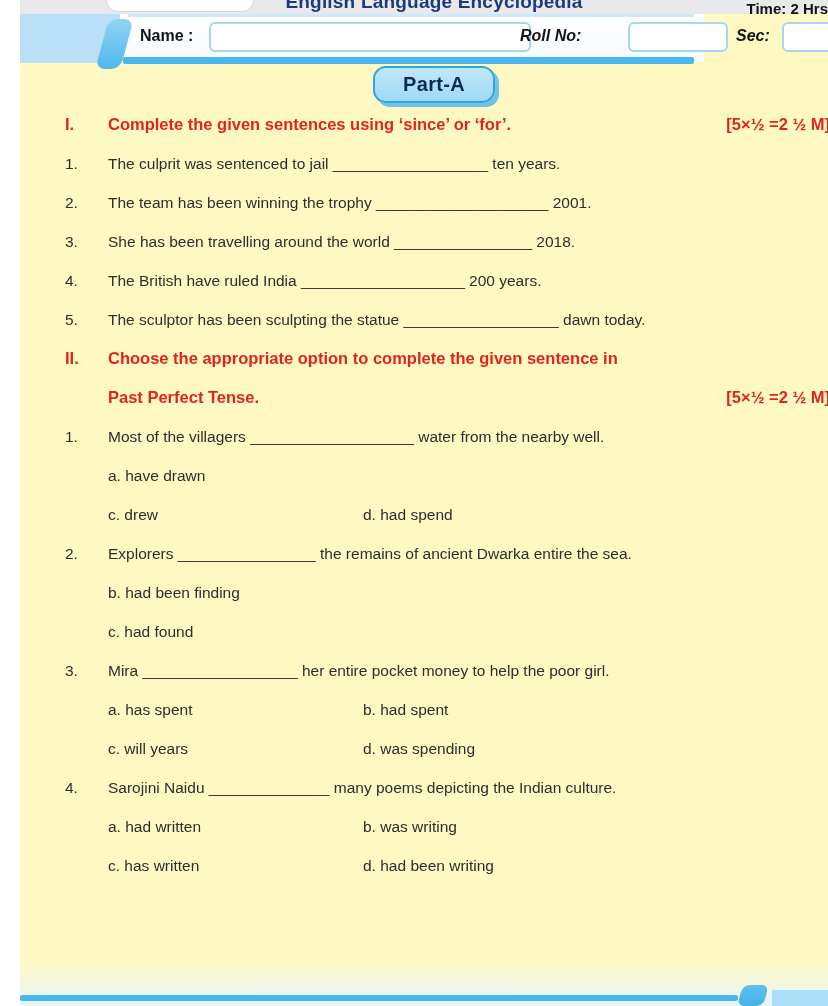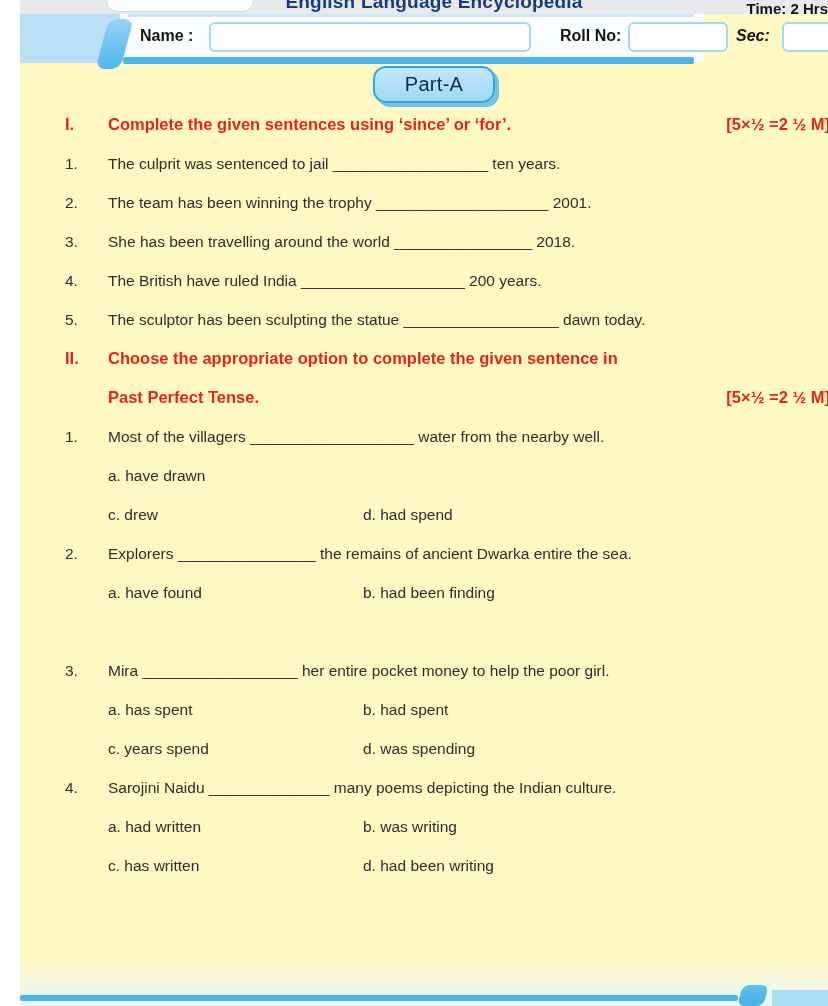--- a/index.html
+++ b/index.html
@@ -57,42 +57,42 @@
   .band-bottomline {
     position: absolute; left: 103px; top: 43px; right: 10px; height: 7px;
     background: #49b7ec;
     border-radius: 2px;
   }
   .band-label {
     position: absolute; top: 13px;
     font-size: 16px; font-weight: bold; color: #141414;
   }
   .lbl-name { left: 120px; }
-  .lbl-roll { left: 540px; }
+  .lbl-roll { left: 500px; font-style: italic; }
   .lbl-sec  { left: 716px; font-style: italic; }
   .band-input {
     position: absolute; top: 8px; height: 30px;
     background: #ffffff;
     border: 2px solid #a3d7f2; border-radius: 6px;
     font-size: 15px; color: #222; padding: 0 8px;
     outline: none;
   }
   .input-name { left: 189px; width: 322px; }
   .input-roll { left: 608px; width: 100px; }
   .input-sec  { left: 762px; width: 52px; }
 
   
   .part-badge {
     position: absolute; left: 353px; top: 66px; width: 122px; height: 37px;
     background: linear-gradient(#c2e7fa, #9ed9f7);
     border: 2px solid #2fa7da;
     border-radius: 13px;
     box-shadow: 4px 4px 0 #6fc3e6;
     display: flex; align-items: center; justify-content: center;
-    font-size: 20px; font-weight: normal; color: #0c2b55;
+    font-size: 20px; font-weight: bold; color: #0c2b55;
     letter-spacing: 0.3px;
   }
 
   
   .content {
     position: absolute; left: 0; top: 105px; width: 828px;
   }
   .row {
     display: flex; align-items: center;
     height: 39px;
@@ -212,36 +212,36 @@
     <div class="row options-row">
       <span class="opt-a">c. drew</span>
       <span class="opt-b">d. had spend</span>
     </div>
 
     <div class="row">
       <span class="qnum">2.</span>
       <span class="qtext">Explorers ________________ the remains of ancient Dwarka entire the sea.</span>
     </div>
     <div class="row options-row">
-      <span class="opt-a">a. have found</span>
       <span class="opt-b">b. had been finding</span>
     </div>
     <div class="row options-row">
+      <span class="opt-a">c. had found</span>
     </div>
 
     <div class="row">
       <span class="qnum">3.</span>
       <span class="qtext">Mira __________________ her entire pocket money to help the poor girl.</span>
     </div>
     <div class="row options-row">
       <span class="opt-a">a. has spent</span>
       <span class="opt-b">b. had spent</span>
     </div>
     <div class="row options-row">
-      <span class="opt-a">c. years spend</span>
+      <span class="opt-a">c. will years</span>
       <span class="opt-b">d. was spending</span>
     </div>
 
     <div class="row">
       <span class="qnum">4.</span>
       <span class="qtext">Sarojini Naidu ______________ many poems depicting the Indian culture.</span>
     </div>
     <div class="row options-row">
       <span class="opt-a">a. had written</span>
       <span class="opt-b">b. was writing</span>

